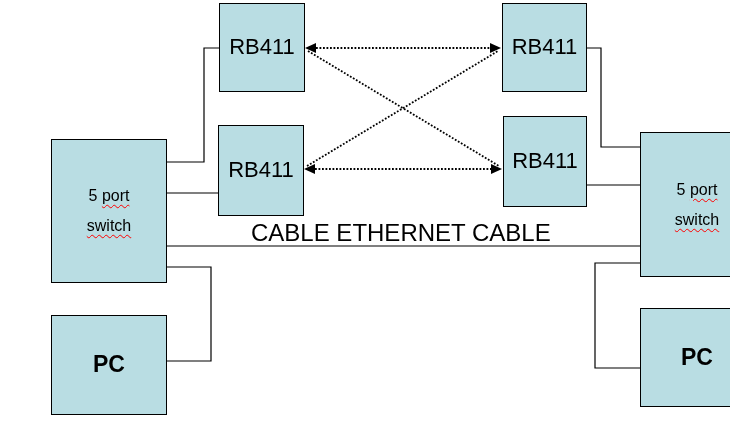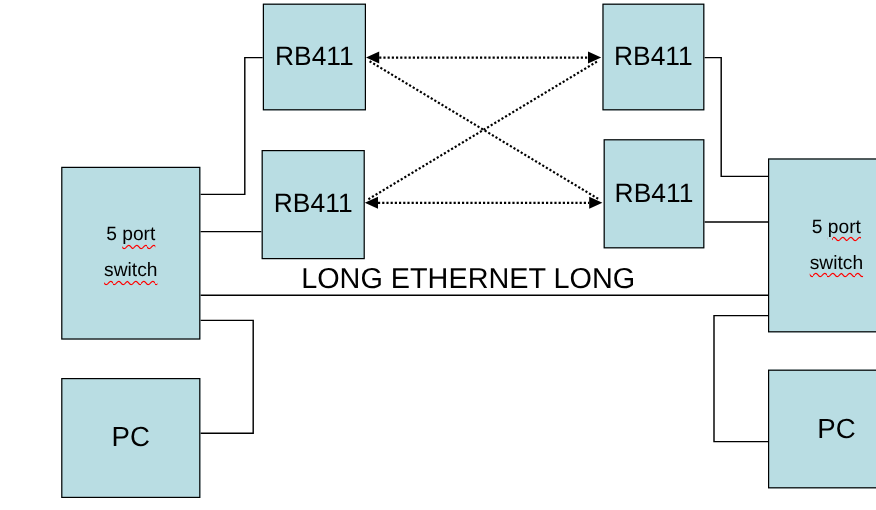--- a/index.html
+++ b/index.html
@@ -18,21 +18,21 @@
     box-sizing: border-box;
     background: #b9dde3;
     border: 1px solid #000000;
     display: flex;
     align-items: center;
     justify-content: center;
     text-align: center;
     z-index: 2;
   }
   .node .lbl { font-size: 22px; line-height: 1.1; }
-  .node.pc .lbl { font-size: 23px; }
+  .node.pc .lbl { font-size: 23px; font-weight: bold; }
   .node.switch .lbl { font-size: 16px; line-height: 30px; white-space: pre-wrap; }
   .misspelled {
     text-decoration: underline;
     text-decoration-style: wavy;
     text-decoration-color: #ff0000;
     text-decoration-thickness: 1px;
     text-underline-offset: 3px;
   }
   .cable-label {
     position: absolute;
@@ -96,15 +96,15 @@
   </div>
 
   <div class="node pc" style="left:7px; top:315px; width:116px; height:100px;">
     <span class="lbl">PC</span>
   </div>
 
   <div class="node pc" style="left:596px; top:308px; width:114px; height:99px;">
     <span class="lbl">PC</span>
   </div>
 
-  <div class="cable-label">LONG ETHERNET LONG</div>
+  <div class="cable-label">CABLE ETHERNET CABLE</div>
 
 </div>
 
 </body></html>

